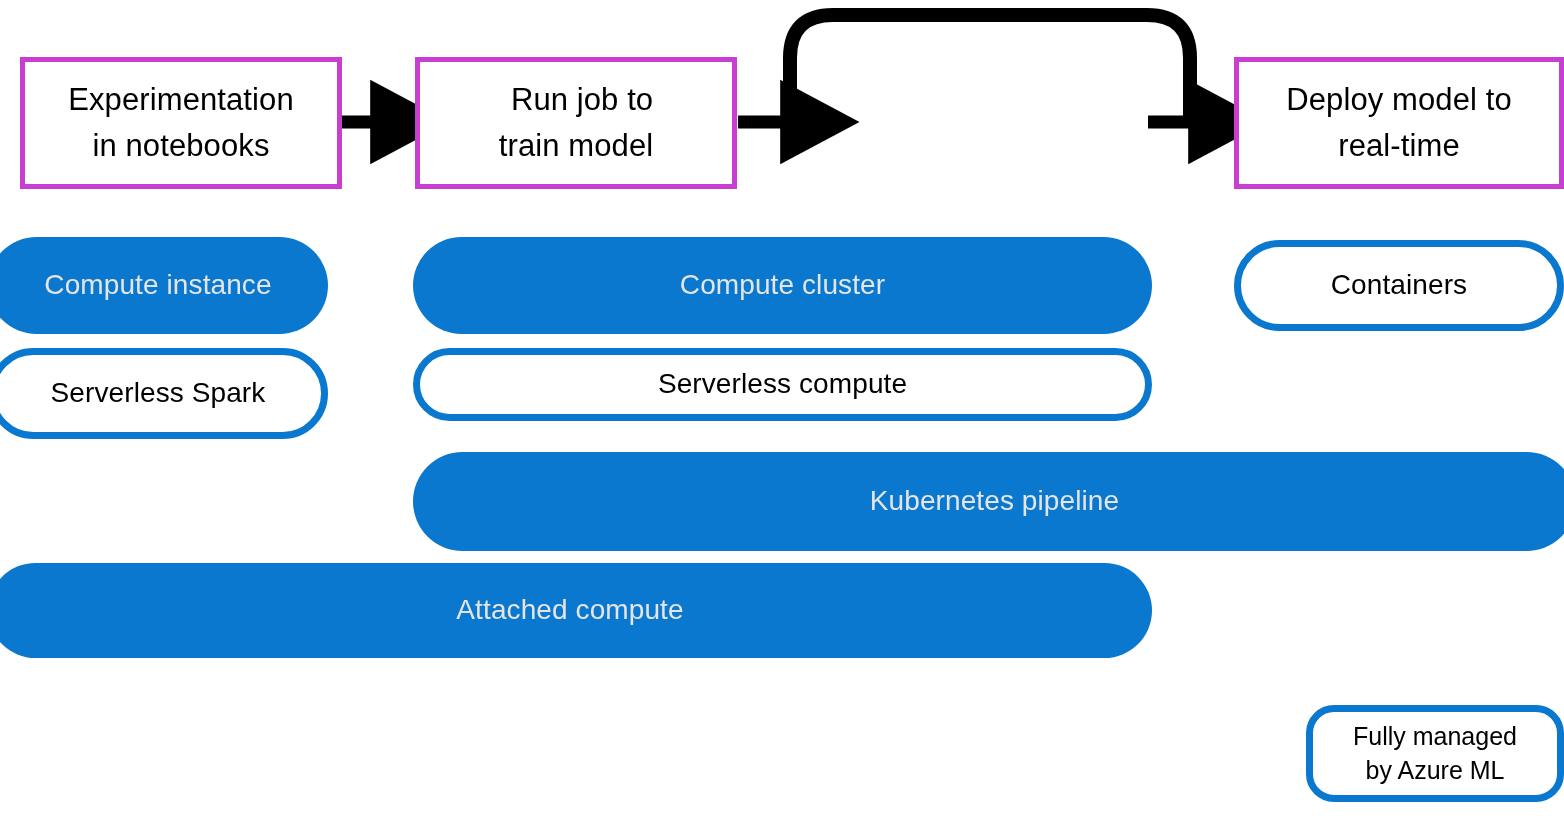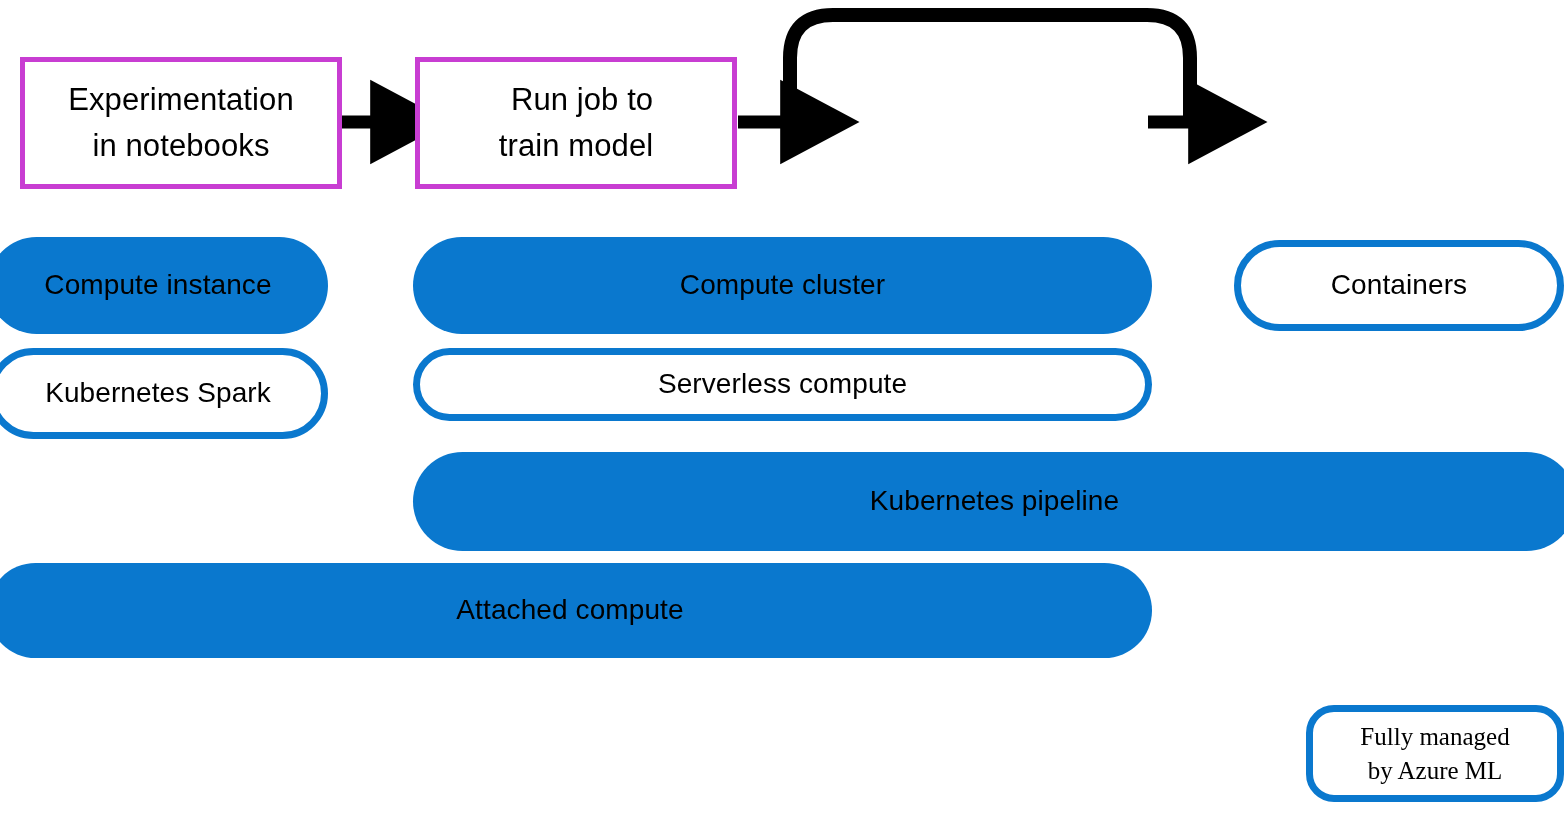--- a/index.html
+++ b/index.html
@@ -57,21 +57,21 @@
     align-items: center;
     justify-content: center;
     text-align: center;
     border-radius: 999px;
   }
   .pill-filled {
     background: #0a78ce;
     border: none;
   }
   .pill-filled .pill-label {
-    color: #000000;
+    color: #e5e5e5;
   }
   .pill-outlined {
     background: #ffffff;
     border: 7px solid #0a78ce;
   }
   .pill-outlined .pill-label {
     color: #000000;
   }
   .pill-label {
     font-size: 28px;
@@ -84,21 +84,20 @@
   .note-badge {
     position: absolute;
     box-sizing: border-box;
     background: #ffffff;
     border: 7px solid #0a78ce;
     border-radius: 28px;
     display: flex;
     align-items: center;
     justify-content: center;
     text-align: center;
-    font-family: Liberation Serif, serif;
   }
   .note-label {
     font-size: 25px;
     line-height: 1.34;
     color: #000000;
     white-space: pre-line;
   }
 </style>
 </head>
 <body>
@@ -125,35 +124,39 @@
     <span class="stage-label">Experimentation
 in notebooks</span>
   </div>
 
   <div class="stage-box" style="left:415px; top:57px; width:322px; height:132px;text-align:right;">
     <span class="stage-label">Run job to
 train model</span>
   </div>
 
 
+  <div class="stage-box" style="left:1234px; top:57px; width:330px; height:132px;">
+    <span class="stage-label">Deploy model to
+real-time</span>
+  </div>
 
   <div class="pill pill-filled" style="left:-12px; top:237px; width:340px; height:97px;">
     <span class="pill-label">Compute instance</span>
   </div>
 
   <div class="pill pill-filled" style="left:413px; top:237px; width:739px; height:97px;">
     <span class="pill-label">Compute cluster</span>
   </div>
 
   <div class="pill pill-outlined" style="left:1234px; top:240px; width:330px; height:91px;">
     <span class="pill-label">Containers</span>
   </div>
 
   <div class="pill pill-outlined" style="left:-12px; top:348px; width:340px; height:91px;">
-    <span class="pill-label">Kubernetes Spark</span>
+    <span class="pill-label">Serverless Spark</span>
   </div>
 
   <div class="pill pill-outlined" style="left:413px; top:348px; width:739px; height:73px;">
     <span class="pill-label">Serverless compute</span>
   </div>
 
   <div class="pill pill-filled" style="left:413px; top:452px; width:1163px; height:99px;">
     <span class="pill-label">Kubernetes pipeline</span>
   </div>
 

